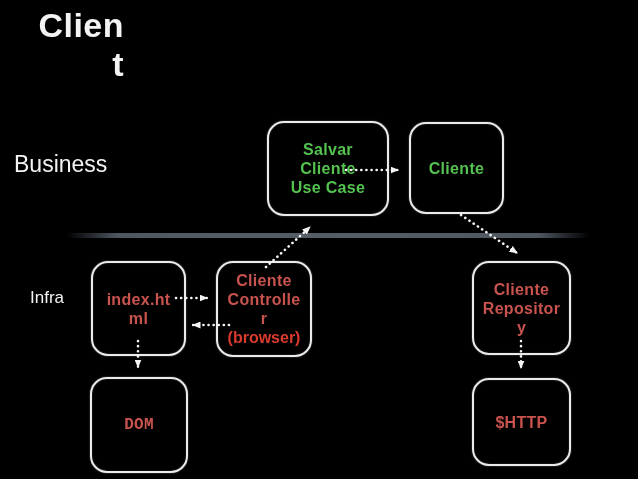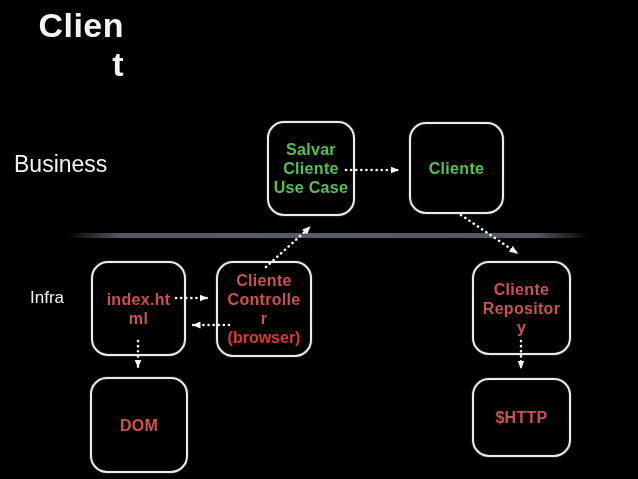--- a/index.html
+++ b/index.html
@@ -58,27 +58,27 @@
   }
   .box-label {
     font-size: 16px; line-height: 19px;
     font-weight: 700;
     letter-spacing: 0.3px;
     white-space: pre-line;
   }
   .green { color: var(--business-green, #54c24f); }
   .red   { color: var(--infra-red, #c9534e); }
   .angular { color: var(--angular-red, #d93b2e); font-size: 16px; line-height: 19px; font-weight: 700; }
-  .box-use-case   { left: 267px; top: 121px; width: 88px;  height: 95px; }
+  .box-use-case   { left: 267px; top: 121px; width: 122px;  height: 95px; }
   .box-cliente    { left: 409px; top: 122px; width: 95px;  height: 92px; }
   .box-index-html { left: 91px;  top: 261px; width: 95px;  height: 95px; }
   .box-controller { left: 216px; top: 261px; width: 96px;  height: 96px; }
   .box-repository { left: 472px; top: 261px; width: 99px;  height: 94px; }
-  .box-dom        { left: 90px;  top: 377px; width: 98px;  height: 96px; }
-  .box-http       { left: 472px; top: 378px; width: 99px;  height: 79px; }
+  .box-dom        { left: 90px;  top: 377px; width: 98px;  height: 96px; font-family: Liberation Mono, monospace; }
+  .box-http       { left: 472px; top: 378px; width: 99px;  height: 88px; }
   .arrows {
     position: absolute; inset: 0;
     width: 638px; height: 479px;
     pointer-events: none;
   }
   .arrow {
     stroke: #f5f5f5;
     stroke-width: 2.6;
     stroke-linecap: round;
     stroke-dasharray: 0.1 5;

